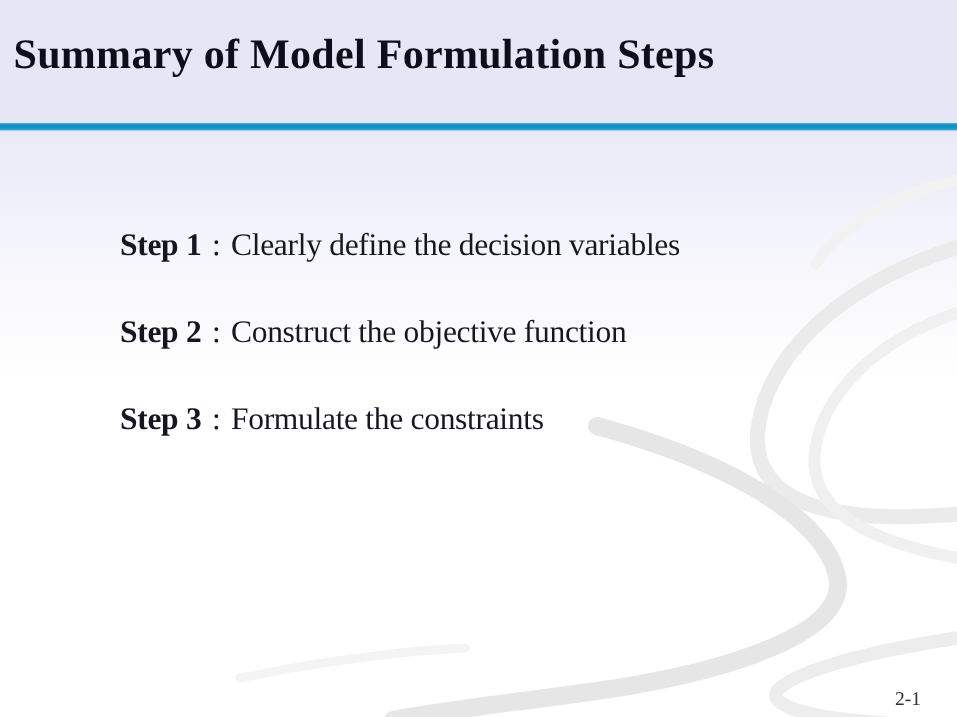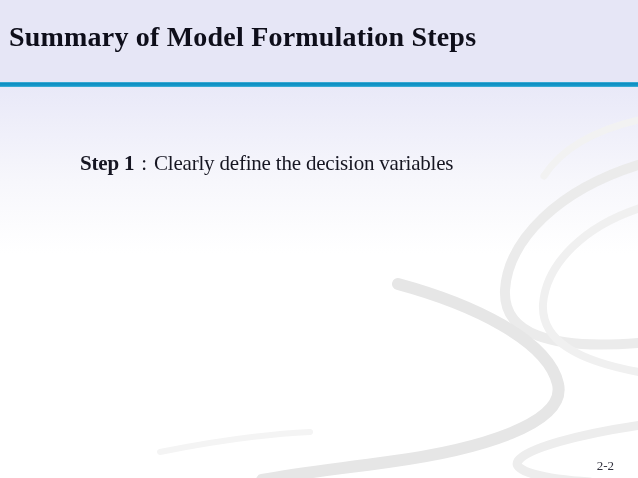--- a/index.html
+++ b/index.html
@@ -93,17 +93,27 @@
   <div class="title">Summary of Model Formulation Steps</div>
 
   <div class="rule"></div>
 
   <div class="steps">
     <div class="step step-1">
       <span class="label">Step 1</span>
       <span class="sep">:</span>
       <span class="text">Clearly define the decision variables</span>
     </div>
+    <div class="step step-2">
+      <span class="label">Step 2</span>
+      <span class="sep">:</span>
+      <span class="text">Construct the objective function</span>
+    </div>
+    <div class="step step-3">
+      <span class="label">Step 3</span>
+      <span class="sep">:</span>
+      <span class="text">Formulate the constraints</span>
+    </div>
   </div>
 
-  <div class="page-number">2-2</div>
+  <div class="page-number">2-1</div>
 
 </div>
 
 </body></html>

